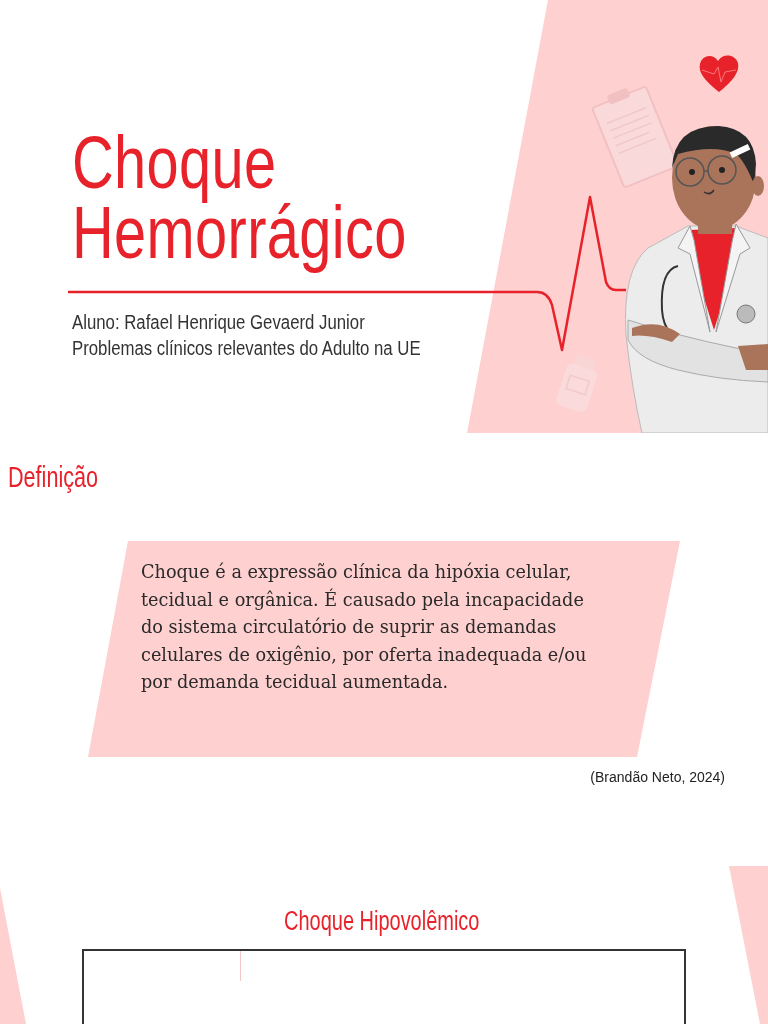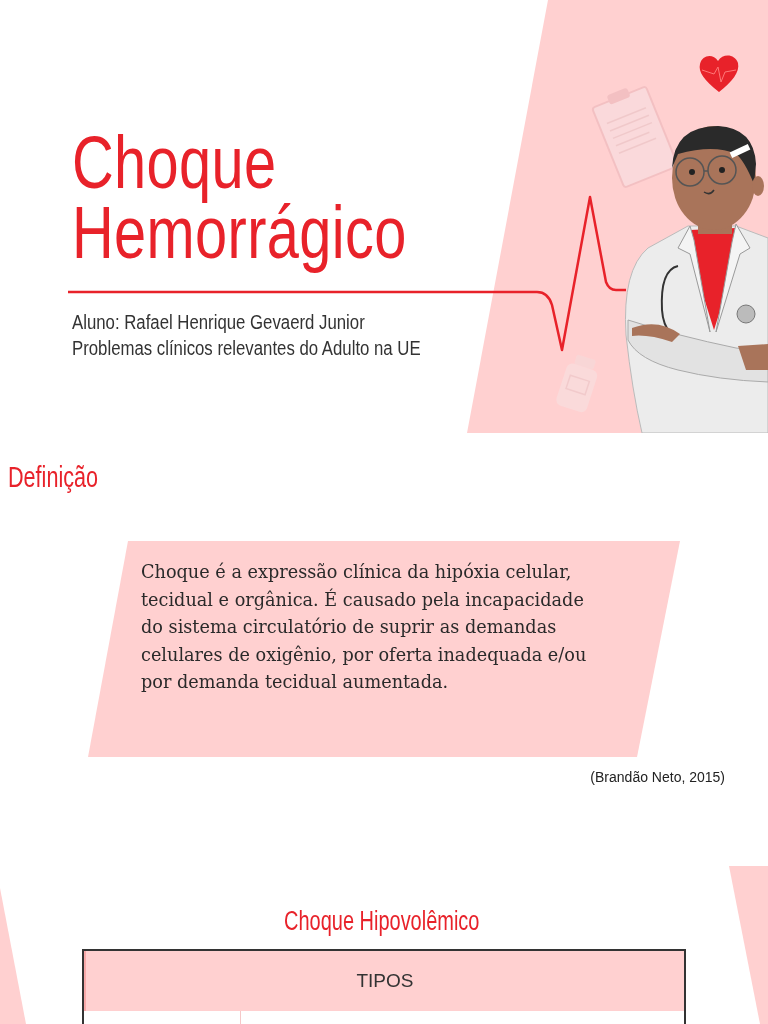--- a/index.html
+++ b/index.html
@@ -143,27 +143,24 @@
 
 <div class="abs subtitle">
   <div>Aluno: Rafael Henrique Gevaerd Junior</div>
   <div>Problemas clínicos relevantes do Adulto na UE</div>
 </div>
 
 <h2 class="abs section-heading cond" style="left:8px;top:460px;">Definição</h2>
 
 <div class="abs def-box"></div>
 <div class="abs def-text">Choque é a expressão clínica da hipóxia celular, tecidual e orgânica. É causado pela incapacidade do sistema circulatório de suprir as demandas celulares de oxigênio, por oferta inadequada e/ou por demanda tecidual aumentada.</div>
-<div class="abs citation">(Brandão Neto, 2015)</div>
+<div class="abs citation">(Brandão Neto, 2024)</div>
 
 <div class="abs deco-left"></div>
 <div class="abs deco-right"></div>
 
 <h2 class="abs section-heading cond" style="left:284px;top:906px;font-size:27px;transform:scaleX(0.74);">Choque Hipovolêmico</h2>
 
 <div class="abs table">
-  <div class="head">
-    <span>TIPOS</span>
-  </div>
   <div class="row">
     <div class="divider"></div>
   </div>
 </div>
 
 </body></html>

